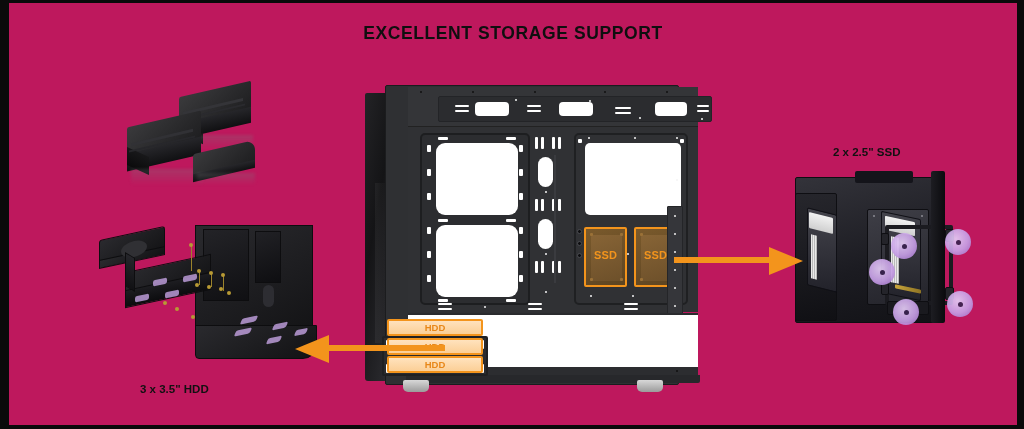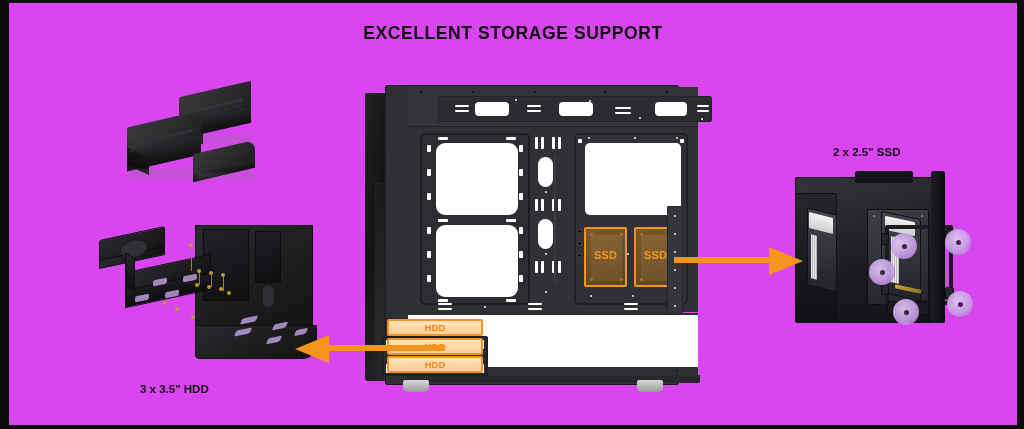--- a/index.html
+++ b/index.html
@@ -11,21 +11,21 @@
   }
   #slide {
     position: absolute; left: 0; top: 0;
     width: 1024px; height: 429px;
     background: #0a0a0a;
   }
   #canvas {
     position: absolute;
     left: 9px; top: 3px;
     width: 1008px; height: 422px;
-    background: #d946ef;
+    background: #be185d;
     overflow: hidden;
   }
 
   
   #title {
     position: absolute;
     left: 0; top: 20px; width: 1008px;
     text-align: center;
     font-size: 17.5px;
     font-weight: bold;

